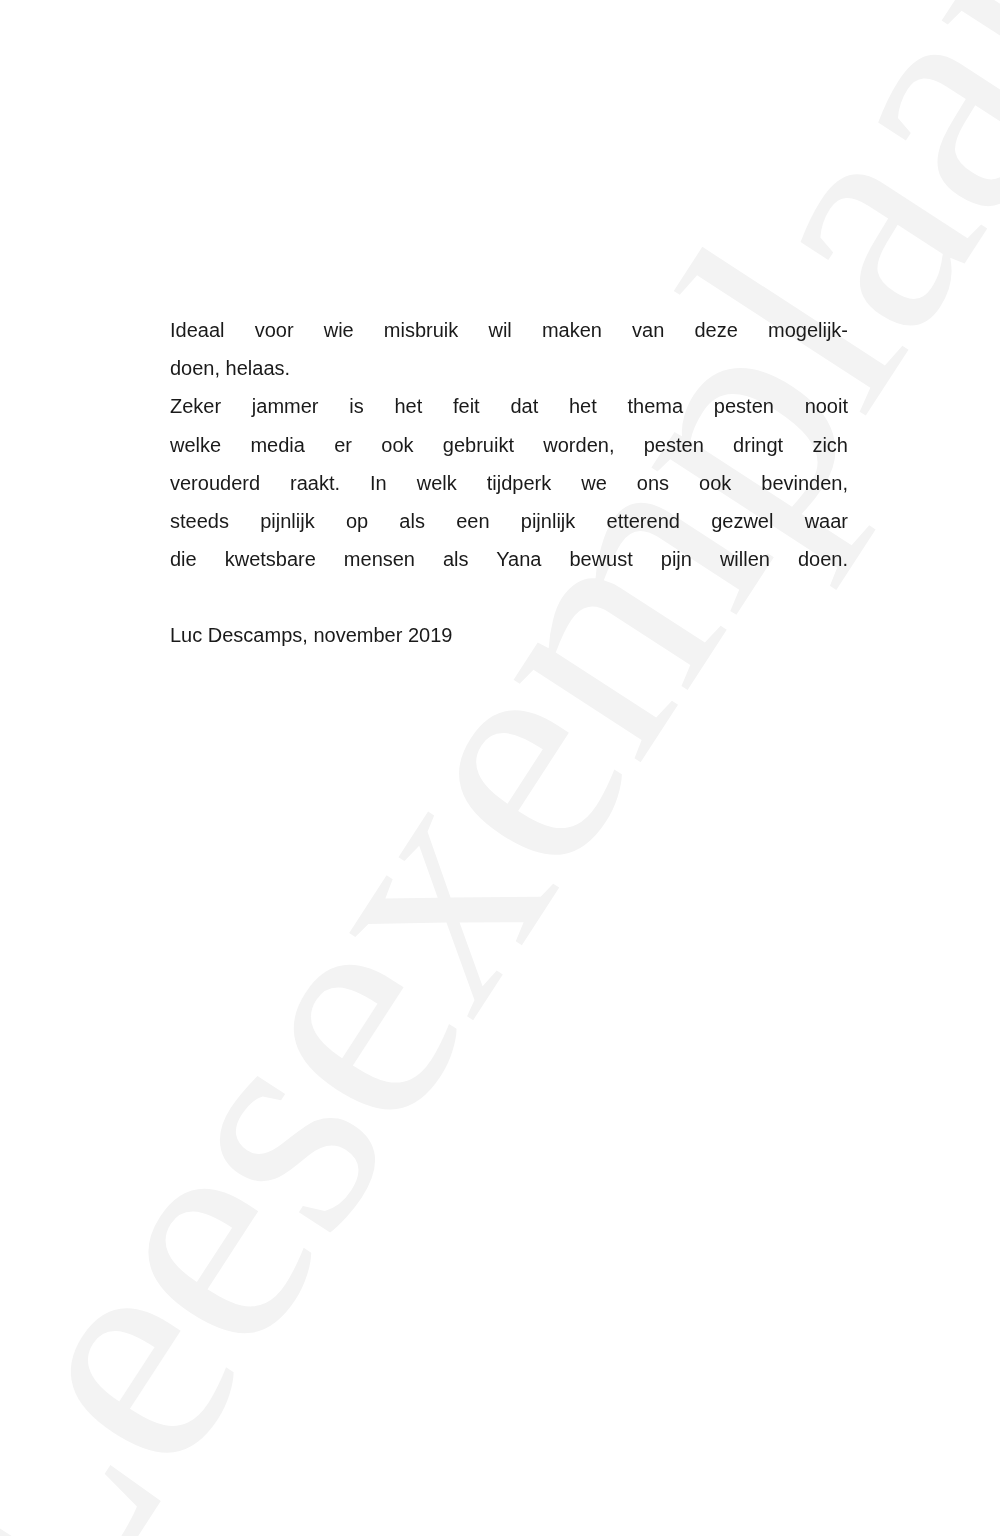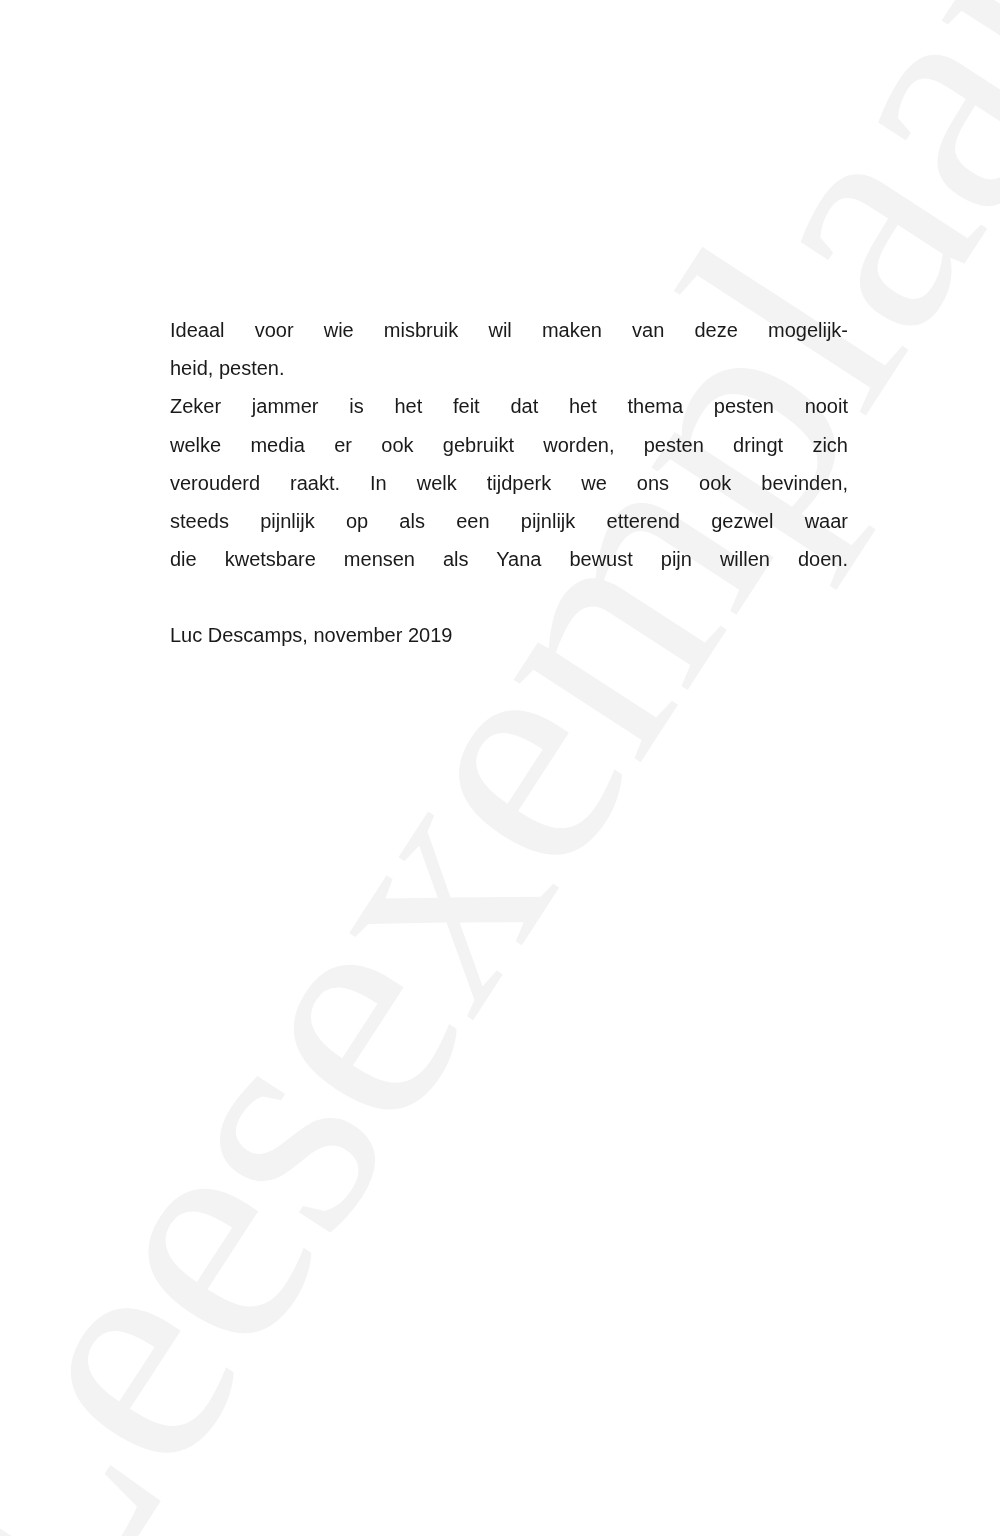--- a/index.html
+++ b/index.html
@@ -59,21 +59,21 @@
     }
   </style>
 </head>
 <body>
 
 <div class="watermark">Leesexemplaar</div>
 
 <div class="page-text">
   <p class="para">
     <span class="line">Ideaal voor wie misbruik wil maken van deze mogelijk-</span>
-    <span class="line last">heid, pesten.</span>
+    <span class="line last">doen, helaas.</span>
   </p>
   <p class="para">
     <span class="line">Zeker jammer is het feit dat het thema pesten nooit</span>
     <span class="line">welke media er ook gebruikt worden, pesten dringt zich</span>
     <span class="line">verouderd raakt. In welk tijdperk we ons ook bevinden,</span>
     <span class="line">steeds pijnlijk op als een pijnlijk etterend gezwel waar</span>
     <span class="line">die kwetsbare mensen als Yana bewust pijn willen doen.</span>
   </p>
   <span class="signature">Luc Descamps, november 2019</span>
 </div>

